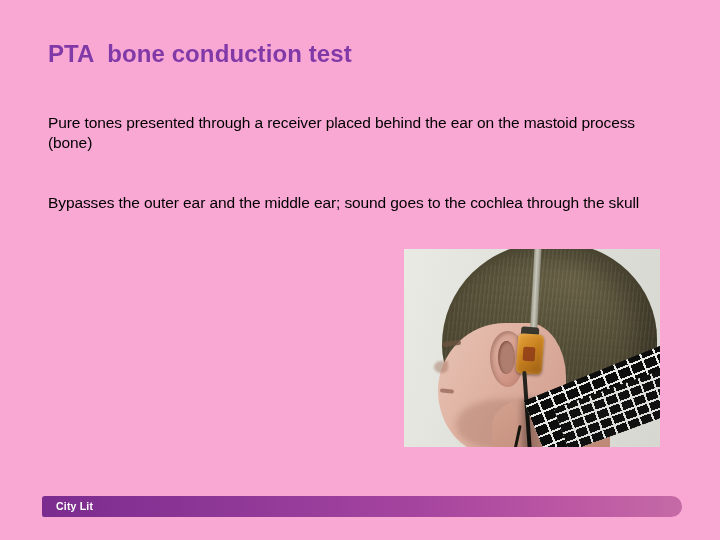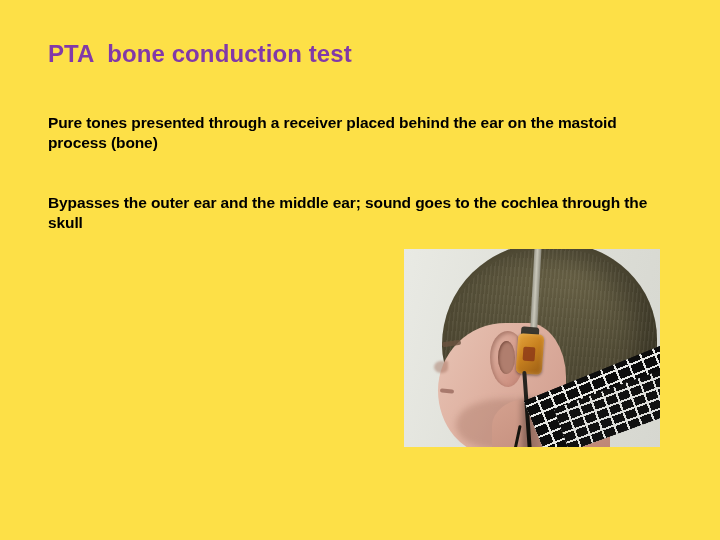--- a/index.html
+++ b/index.html
@@ -13,21 +13,21 @@
     height: 540px;
     position: relative;
     overflow: hidden;
     font-family: "Liberation Sans", sans-serif;
     -webkit-font-smoothing: antialiased;
   }
 
   .slide {
     position: absolute;
     inset: 0;
-    background: #fde047;
+    background: #f9a8d4;
   }
 
   
   .slide-title {
     position: absolute;
     left: 48px;
     top: 40px;
     width: 620px;
     font-size: 24px;
     font-weight: bold;
@@ -36,21 +36,21 @@
     line-height: 28px;
     white-space: pre;
   }
 
   
   .body-text {
     position: absolute;
     left: 48px;
     width: 610px;
     font-size: 15.5px;
-    font-weight: bold;
+    font-weight: normal;
     color: #000000;
     line-height: 20px;
     letter-spacing: -0.1px;
   }
   .body-text.p1 { top: 113px; }
   .body-text.p2 { top: 193px; }
 
   
   .photo {
     position: absolute;
@@ -342,14 +342,17 @@
       <div class="vibrator"></div>
       <div class="vibrator-core"></div>
       <div class="cable"></div>
       <div class="cable2"></div>
       <div class="shirt-shadow"></div>
       <div class="shirt"></div>
       <div class="shirt2"></div>
     </div>
   </div>
 
+  <div class="footer-bar">
+    <div class="footer-label">City Lit</div>
+  </div>
 
 </div>
 
 </body></html>

